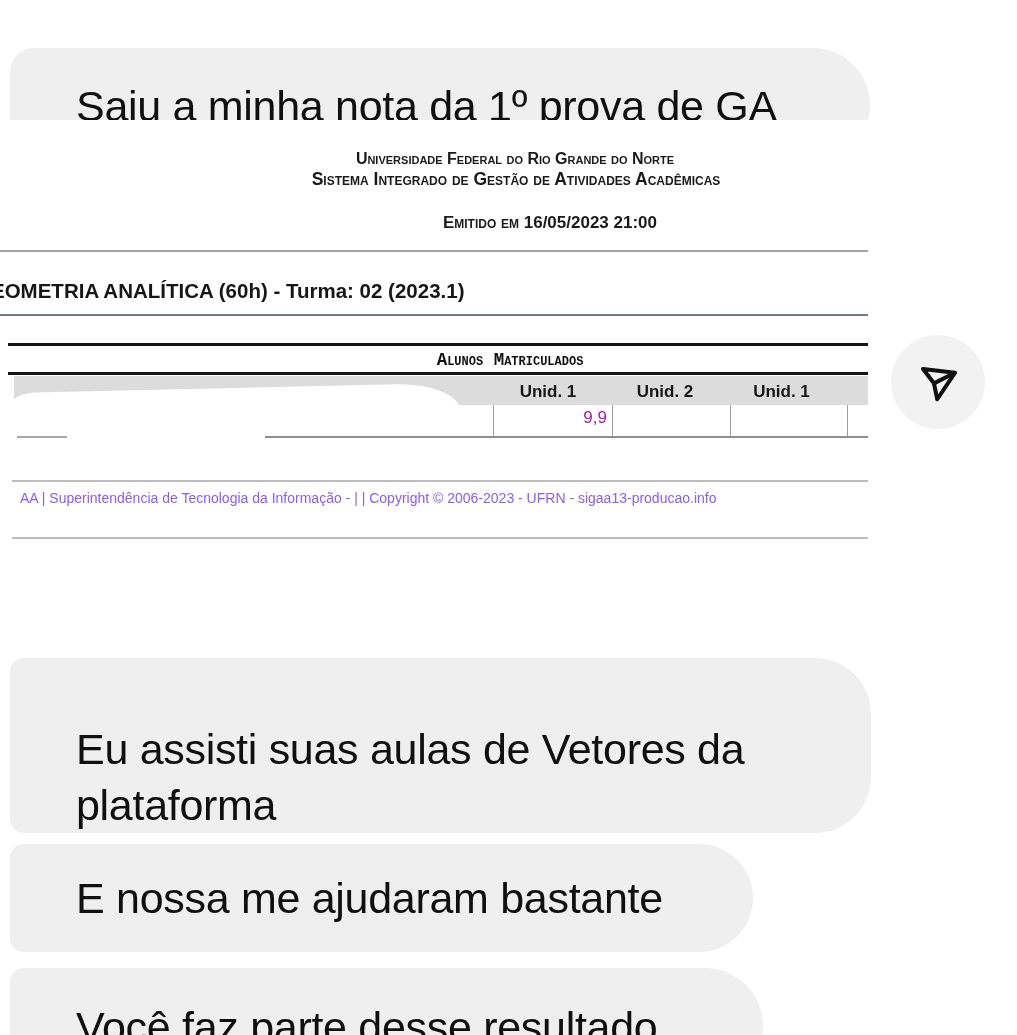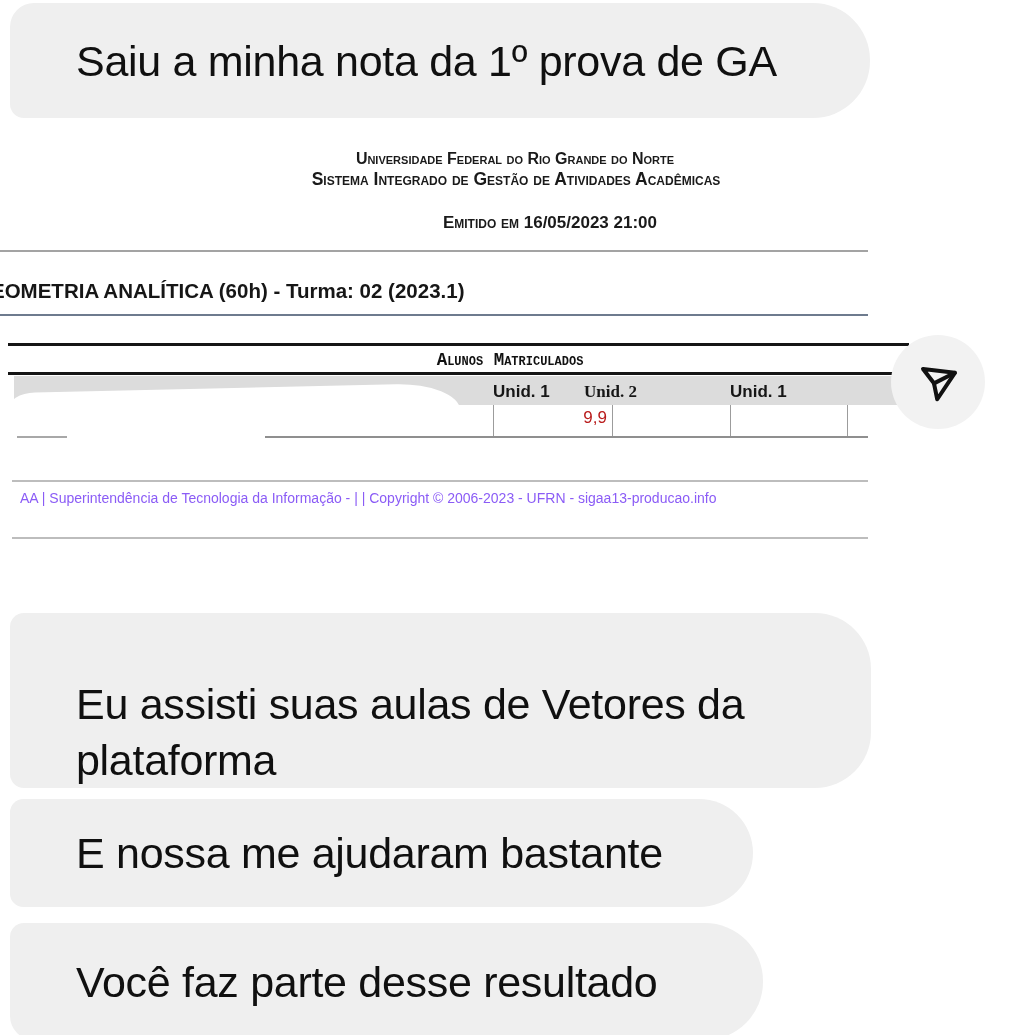--- a/index.html
+++ b/index.html
@@ -2,51 +2,51 @@
 <html><head>
 <meta charset="utf-8">
 <style>
   html,body{margin:0;padding:0;}
   body{width:1017px;height:1035px;overflow:hidden;background:#ffffff;
        font-family:"Liberation Sans", sans-serif;position:relative;}
   .abs{position:absolute;}
 
   
   .bubble{position:absolute;left:10px;background:#efefef;display:flex;align-items:center;
-          box-sizing:border-box;padding-left:66px;padding-right:30px;}
+          box-sizing:border-box;padding-left:66px;padding-right:30px;margin-top:45px;}
   .bubble .msg-text{font-size:43px;line-height:56px;color:#101010;white-space:pre-line;
                     letter-spacing:-0.3px;}
   #bubble1{top:3px;width:860px;height:115px;border-radius:24px 57px 57px 14px;}
   #bubble2{top:613px;width:861px;height:175px;border-radius:14px 56px 56px 14px;align-items:flex-end;}
   #bubble3{top:799px;width:743px;height:108px;border-radius:14px 57px 57px 14px;}
   #bubble4{top:923px;width:753px;height:117px;border-radius:14px 58px 58px 24px;}
 
   
   #sigaa{left:0;top:120px;width:868px;height:440px;background:#ffffff;overflow:hidden;
-         color:#1a1a1a;padding-left:41px;}
+         color:#1a1a1a;}
   .sc{font-variant:small-caps;}
   .ctr{text-align:center;}
   #sigaa-university{top:30px;left:0;width:1030px;font-size:16px;font-weight:bold;}
   #sigaa-system{top:49px;left:0;width:1032px;font-size:17.5px;font-weight:bold;}
   #sigaa-emitted{top:93px;left:0;width:1100px;font-size:17px;font-weight:600;}
   .hline{position:absolute;}
   #sep-top{top:130px;left:0;width:868px;height:2px;background:#a3a3a3;}
   #course-title{top:159px;left:-9px;font-size:20.5px;font-weight:bold;white-space:nowrap;color:#161616;}
   #title-underline{top:194px;left:0;width:868px;height:2px;background:#6e7b8e;}
   #thick-line-a{top:223px;left:8px;width:992px;height:3px;background:#151515;}
   #alunos-header{top:230px;left:8px;width:1004px;font-size:17.5px;font-weight:bold;color:#111;font-family:Liberation Mono, monospace;}
   #thick-line-b{top:252px;left:8px;width:992px;height:3px;background:#151515;}
   #gray-row{top:256px;left:14px;width:986px;height:29px;background:#dcdcdc;}
-  .col-label{position:absolute;top:262px;font-size:17px;font-weight:bold;text-align:left;color:#161616;}
+  .col-label{position:absolute;top:262px;font-size:17px;font-weight:bold;text-align:center;color:#161616;}
   #col-u1{left:493px;width:110px;}
-  #col-u2{left:584px;width:106px;font-family:Liberation Serif, serif;}
+  #col-u2{left:612px;width:106px;}
   #col-u3{left:730px;width:103px;}
   .vline{position:absolute;top:285px;height:32px;width:1px;background:#9c9c9c;}
   #v1{left:493px;} #v2{left:612px;} #v3{left:730px;} #v4{left:847px;}
-  #grade-u1{top:288px;left:493px;width:114px;font-size:17px;text-align:right;color:#b91c1c;}
+  #grade-u1{top:288px;left:493px;width:114px;font-size:17px;text-align:right;color:#a21caf;}
   #row-border{top:316px;left:265px;width:603px;height:2px;background:#8f8f8f;}
   #row-dash{top:316px;left:17px;width:50px;height:2px;background:#a8a8a8;}
   #redaction{top:268px;left:8px;width:452px;height:40px;background:#ffffff;
              transform:rotate(-1.3deg);border-radius:30px 70px 20px 50px / 18px 30px 14px 26px;}
   #foot-sep1{top:360px;left:12px;width:856px;height:2px;background:#bdbdbd;}
   #footer-line1{top:370px;left:20px;font-size:14px;color:#8b5cf6;white-space:nowrap;}
   #footer-line2{top:392px;left:0;width:926px;font-size:16.5px;color:#2d2d2d;}
   #foot-sep2{top:417px;left:12px;width:856px;height:2px;background:#bdbdbd;}
 
   

